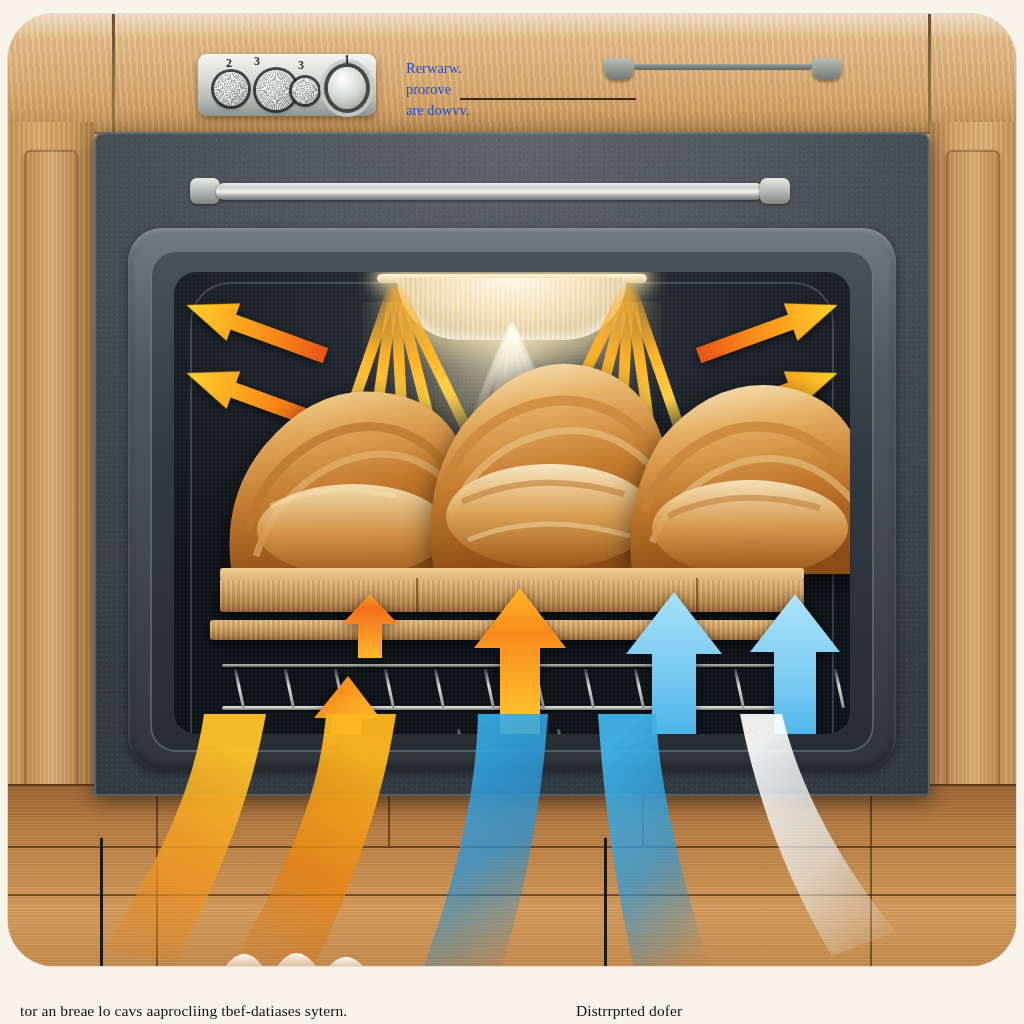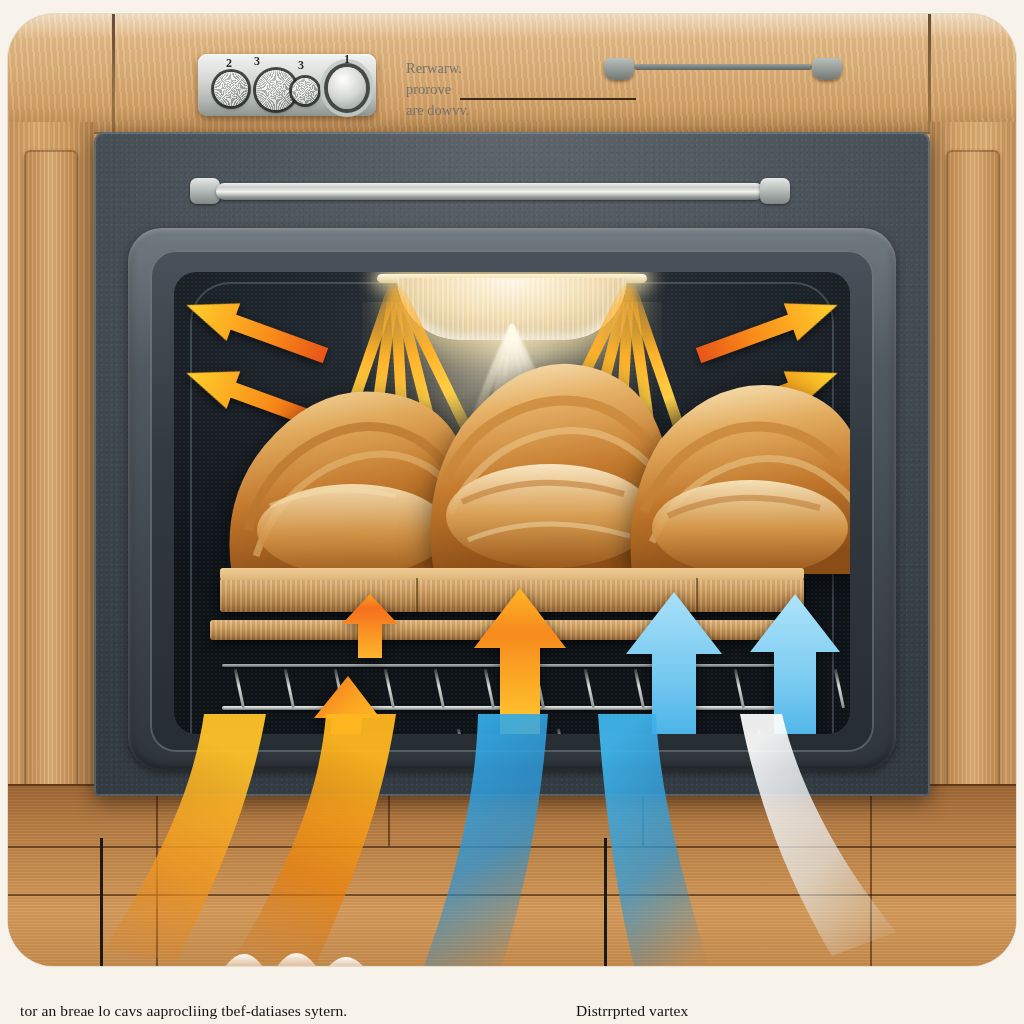--- a/index.html
+++ b/index.html
@@ -271,21 +271,21 @@
   }
   .knob-num{
     position:absolute;font-family:"Liberation Serif", serif;
     font-size:12px;color:#2A2A28;font-weight:700;
   }
 
   
   .head-note{
     position:absolute;left:398px;top:44px;width:240px;
     font-family:"Liberation Serif", serif;
-    font-size:14.5px;line-height:21px;color:#737373;
+    font-size:14.5px;line-height:21px;color:#1d4ed8;
     white-space:pre-line;
   }
   .head-rule{position:absolute;left:452px;top:84px;width:176px;height:1.5px;background:#3A2A1C;}
 
   
   .mini-handle{
     position:absolute;left:596px;top:44px;width:238px;height:22px;
   }
   .mini-handle .mb{
     position:absolute;left:30px;right:30px;top:6px;height:6px;border-radius:4px;
@@ -677,17 +677,17 @@
     <div class="leader" style="left:92px;top:824px;height:152px;"></div>
     <div class="leader" style="left:596px;top:824px;height:152px;"></div>
 
   </div>
 
   <div class="caption" style="left:20px;top:979px;width:520px;">
     <span class="l2">tor an breae lo cavs aaprocliing tbef-datiases sytern.</span>
   </div>
 
   <div class="caption" style="left:576px;top:979px;width:440px;">
-    <span>Distrrprted vartex</span>
+    <span>Distrrprted dofer</span>
     <span class="l2">Lcovorez and the creation a low-presaure ystem.</span>
   </div>
 
 </div>
 
 </body></html>

